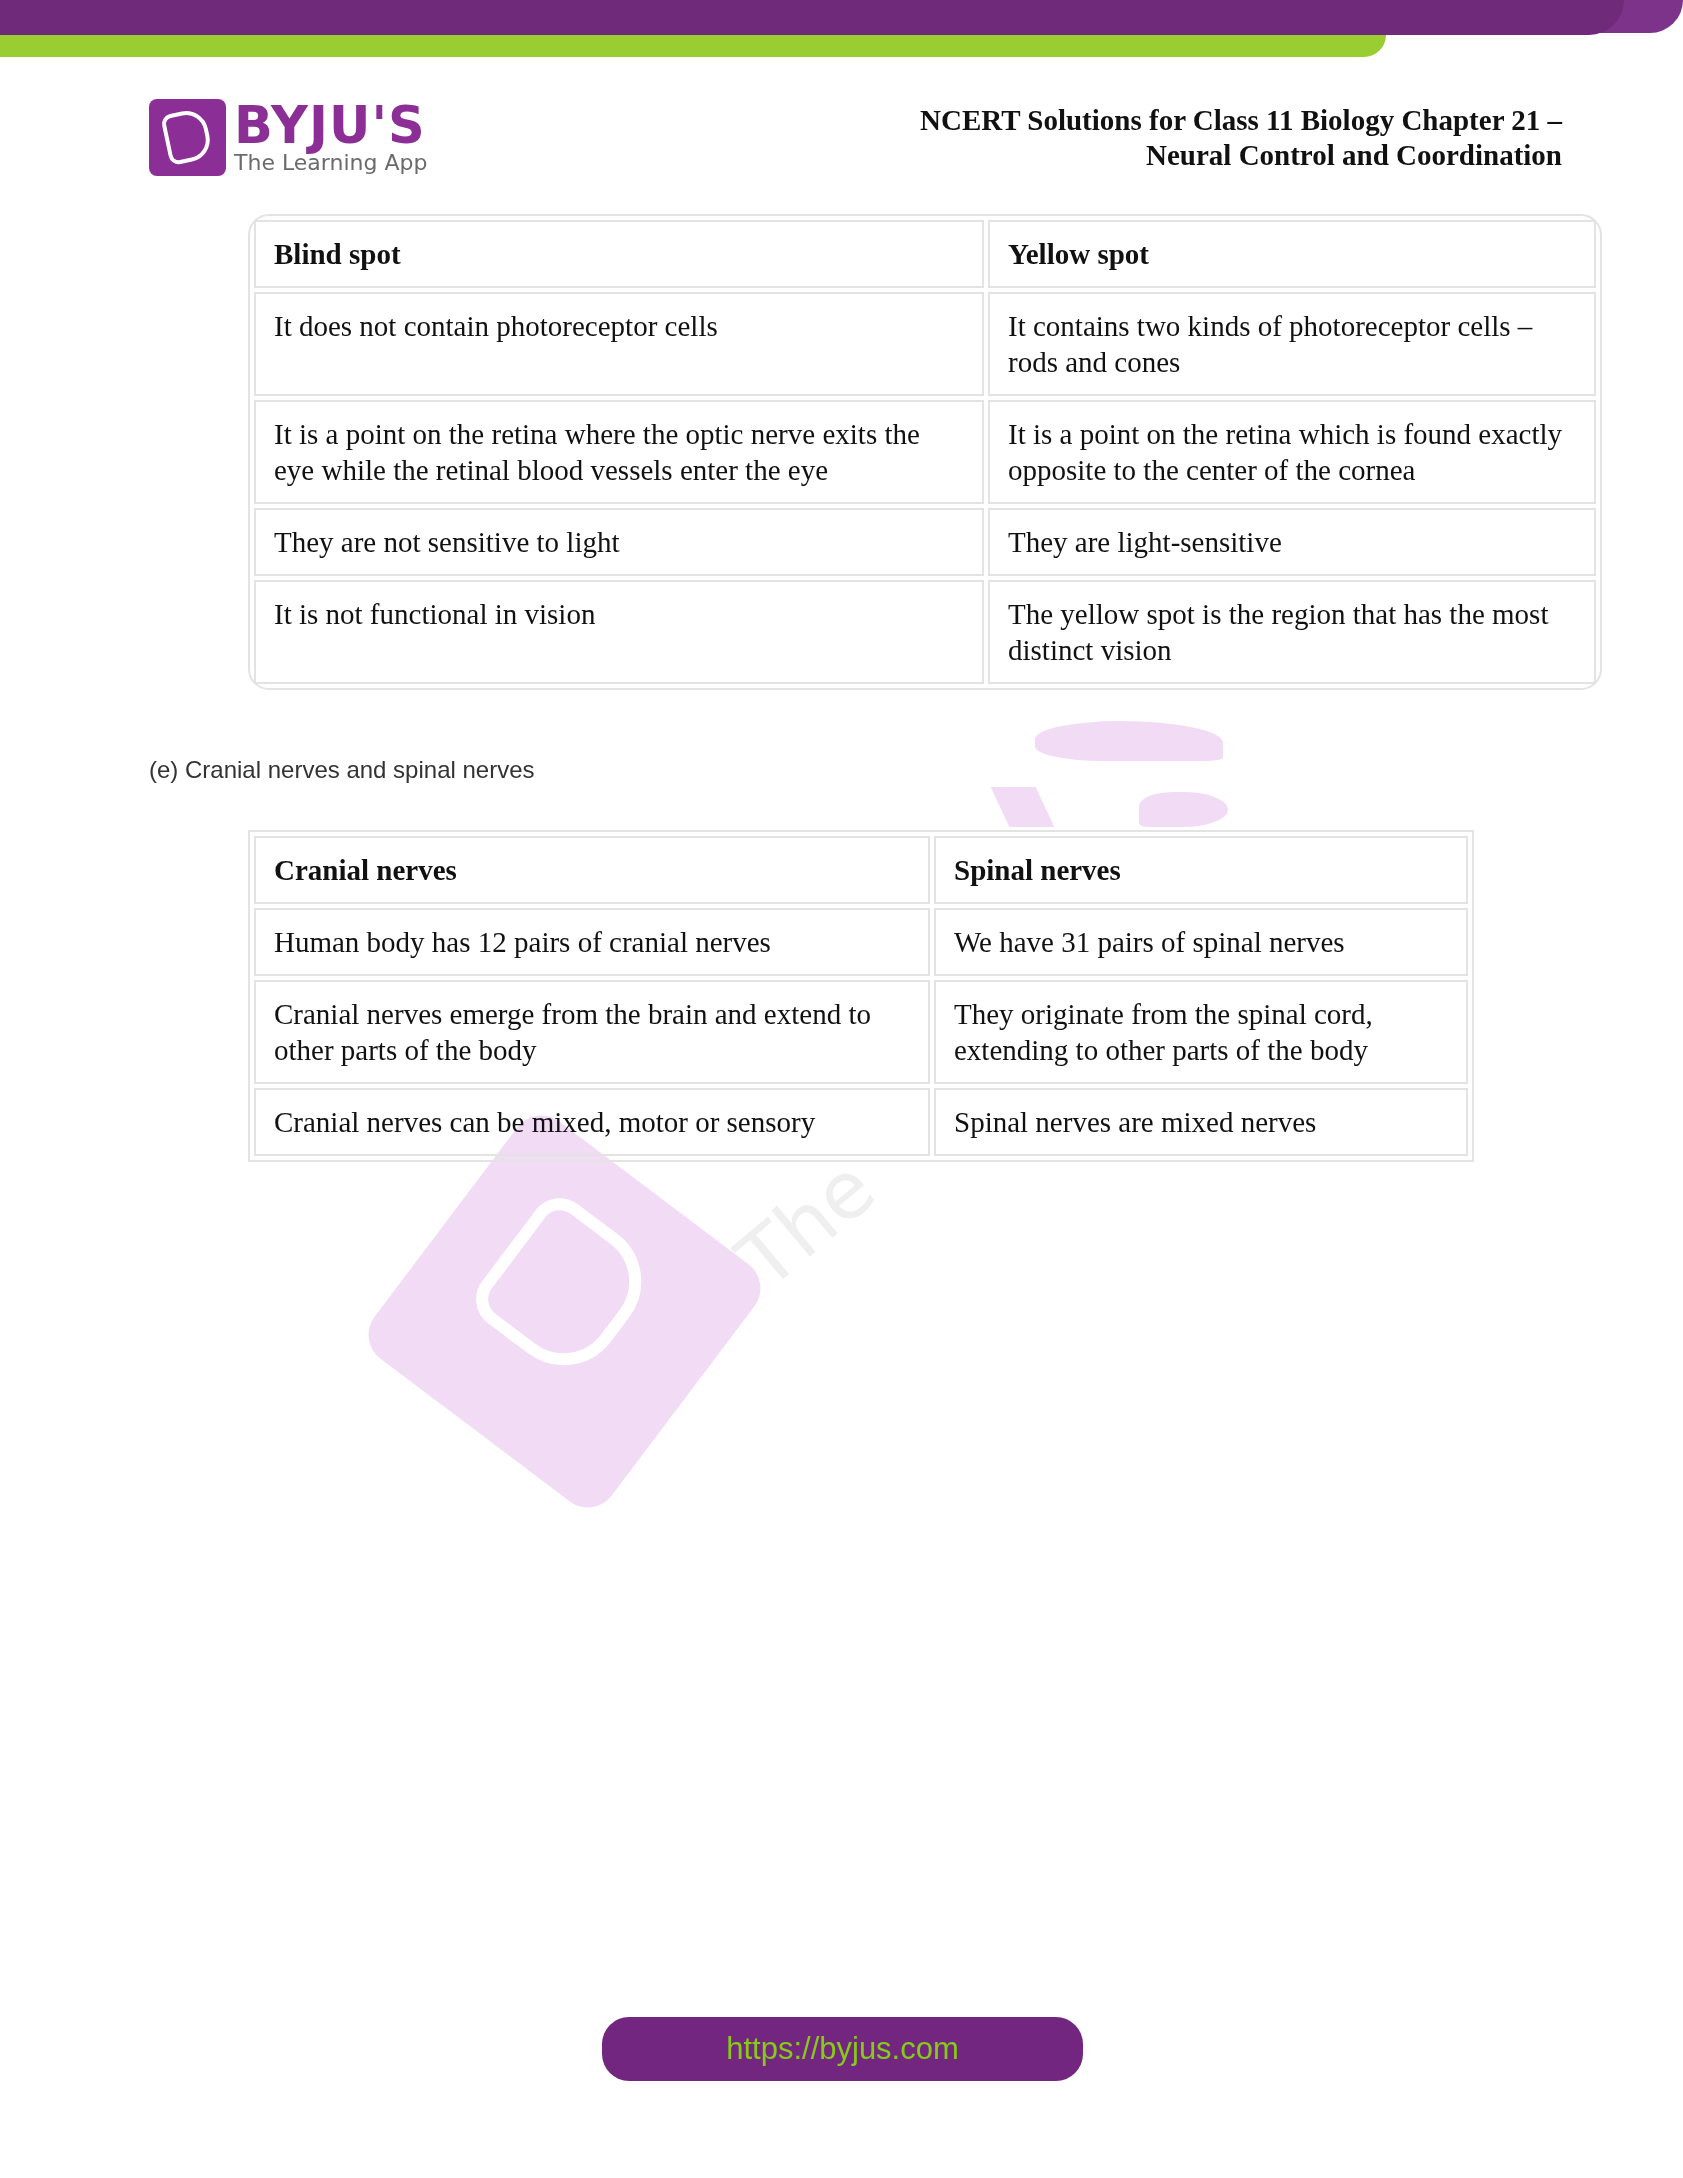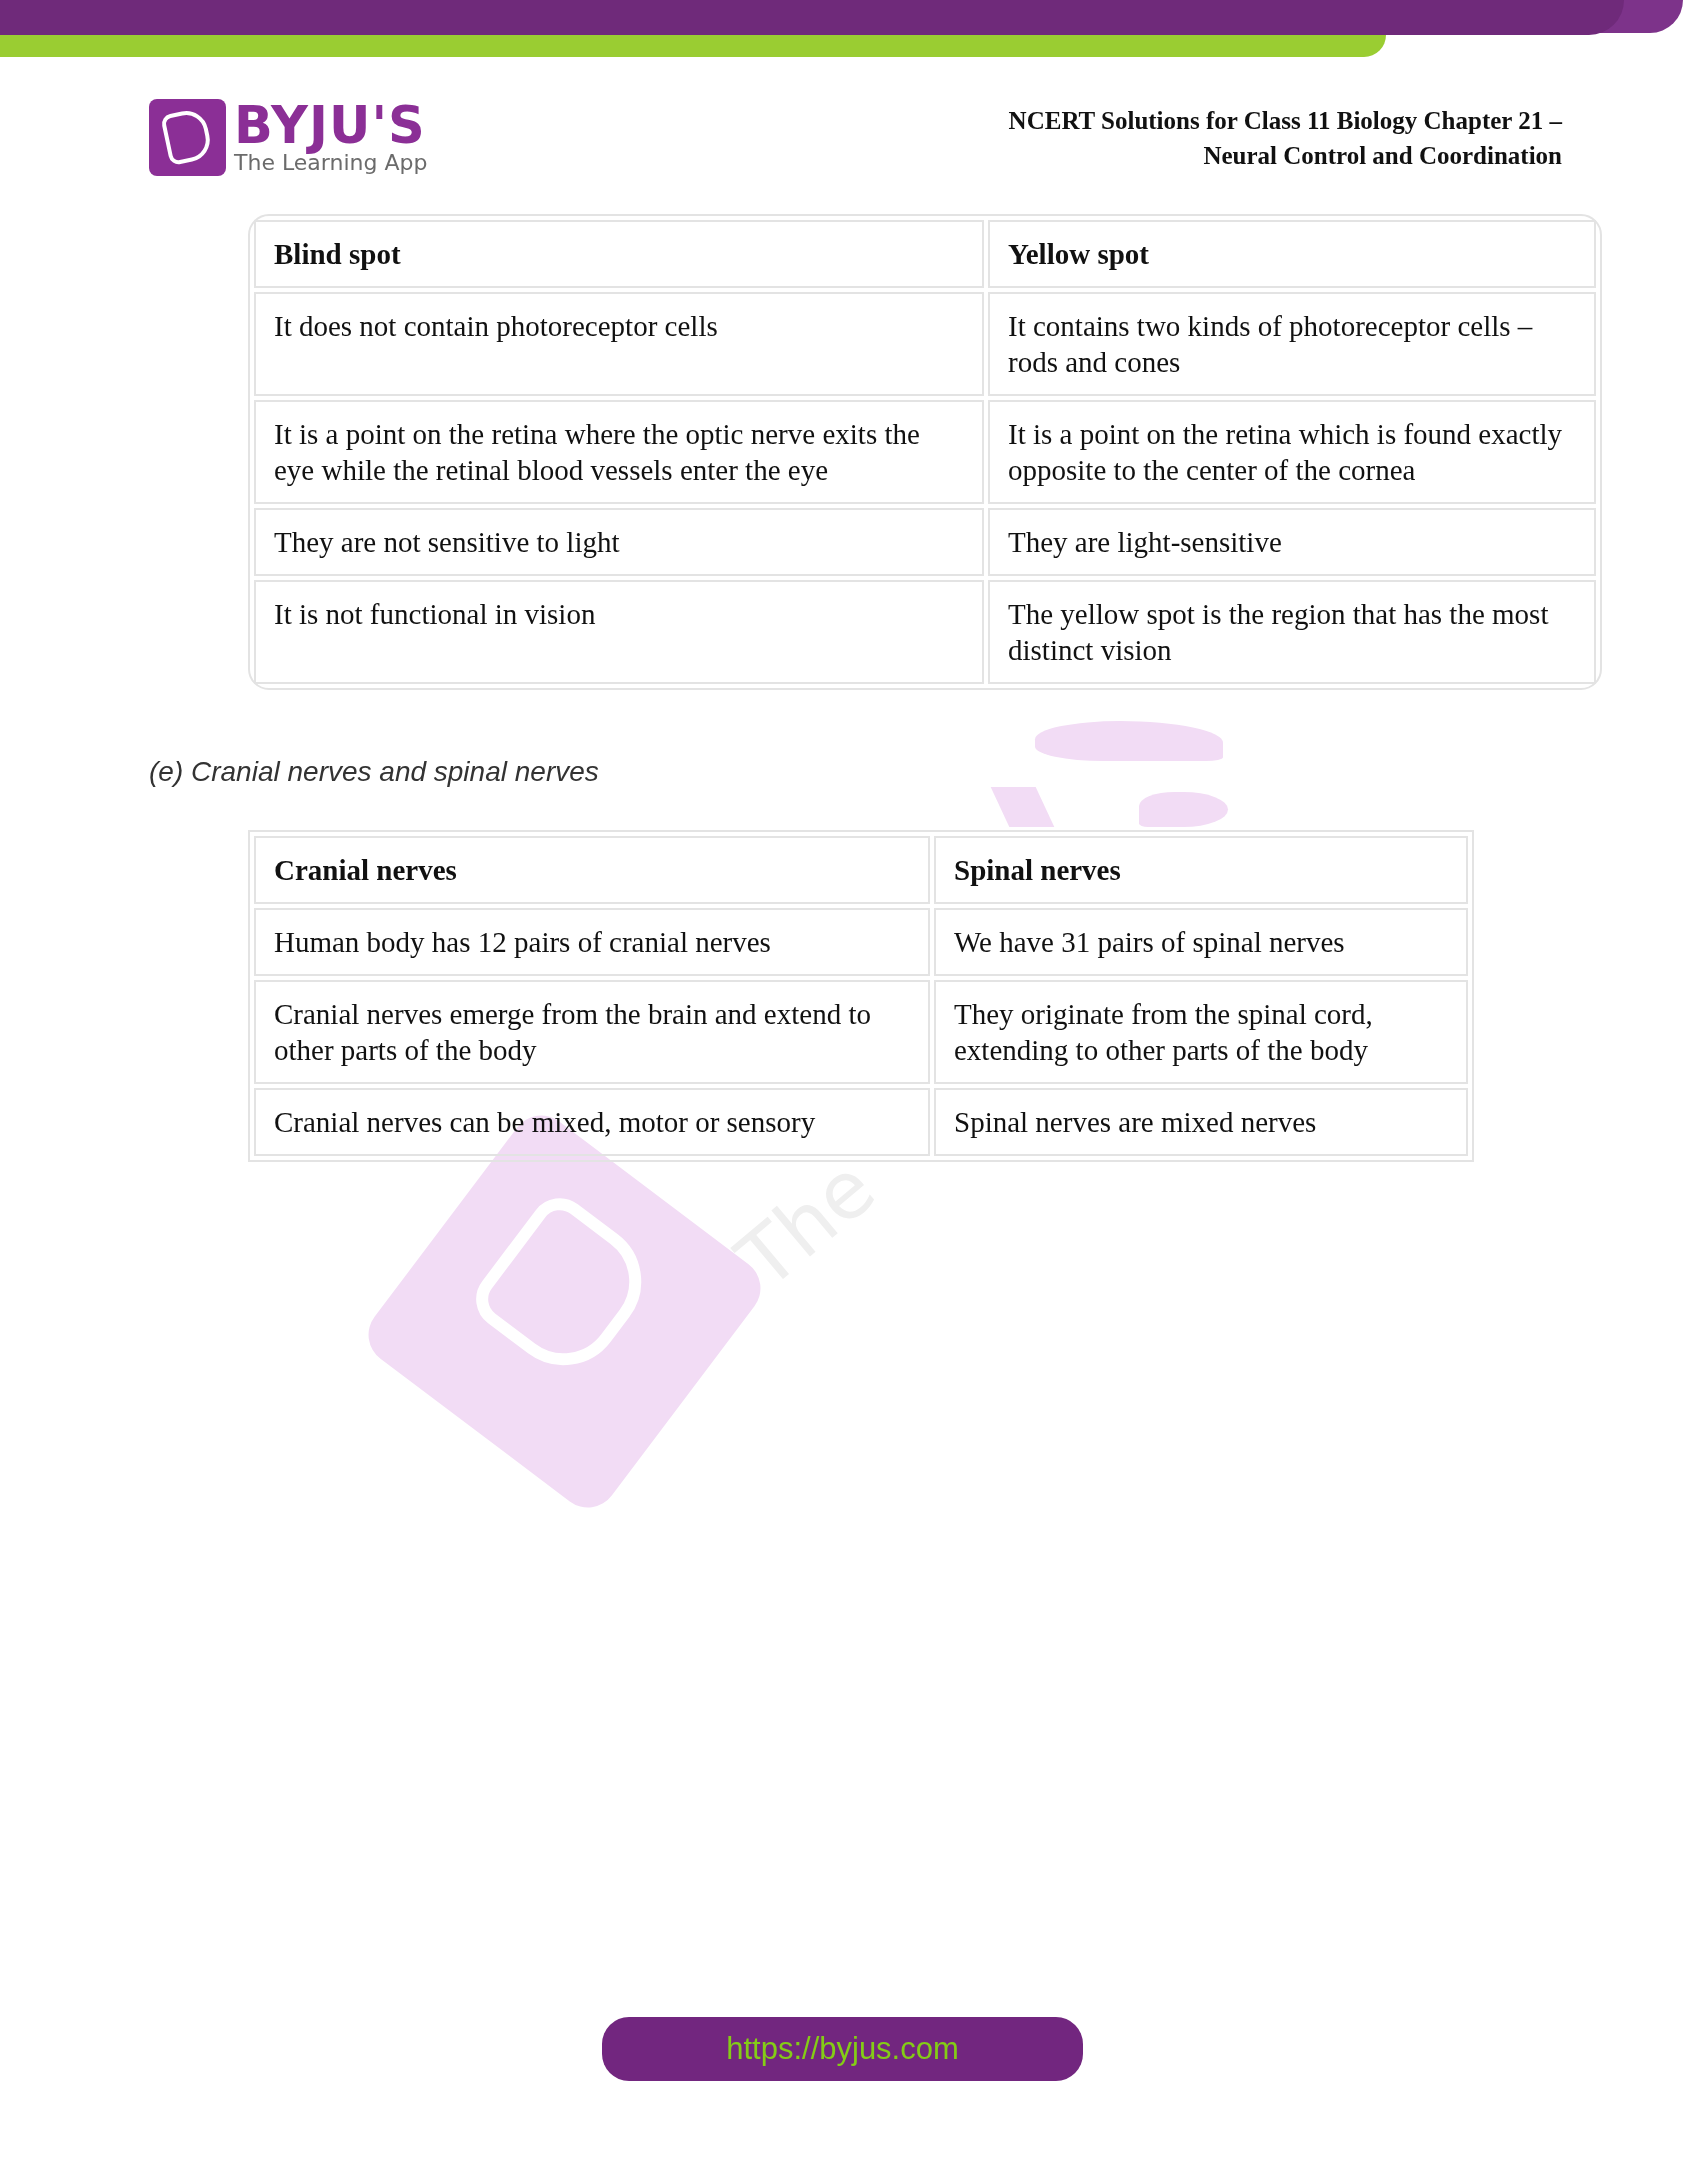--- a/index.html
+++ b/index.html
@@ -12,39 +12,39 @@
 
   
   .logo { position:absolute; left:149px; top:99px; display:flex; align-items:center; }
   .logo-box { width:77px; height:77px; background:#8b2f96; border-radius:8px; position:relative; }
   .logo-b { position:absolute; left:16px; top:12px; width:44px; height:51px; border:4px solid #fff; border-radius:10px 22px 22px 10px; transform:rotate(-12deg); box-sizing:border-box; }
   .logo-text { margin-left:8px; display:flex; flex-direction:column;justify-content:flex-end; }
   .logo-name { font-family:"DejaVu Sans", sans-serif; font-weight:bold; font-size:51px; color:#8b2f96; line-height:51px; letter-spacing:1px; }
   .logo-tag { font-family:"DejaVu Sans", sans-serif; font-size:22px; color:#6b6b6b; line-height:24px; }
 
   
-  .doc-title { position:absolute; right:121px; top:103px; text-align:right; font-family:"Liberation Serif", serif; font-weight:bold; font-size:25px; line-height:35px; color:#111; }
+  .doc-title { position:absolute; right:121px; top:103px; text-align:right; font-family:"Liberation Serif", serif; font-weight:bold; font-size:29px; line-height:35px; color:#111; }
 
   
   .wm { position:absolute; pointer-events:none; }
   .wm-diamond { left:416px; top:1163px; width:297px; height:297px; background:#f2dcf5; border-radius:30px; transform:rotate(37deg); }
   .wm-heart { left:495px; top:1213px; width:139px; height:149px; border:12px solid #fff; border-radius:30px 59px 59px 30px; transform:rotate(37deg); box-sizing:border-box; }
   .wm-swoosh1 { left:1035px; top:721px; width:188px; height:40px; background:#f2dcf5; border-radius:50% 60% 10% 40%; }
   .wm-swoosh2 { left:1139px; top:792px; width:89px; height:35px; background:#f2dcf5; border-radius:40% 50% 50% 10%; }
   .wm-slash { left:1000px; top:787px; width:45px; height:40px; background:#f2dcf5; transform:skewX(25deg); }
   .wm-the { left:733px; top:1178px; font-family:"DejaVu Sans", sans-serif; font-size:79px; color:#efefef; transform:rotate(-40deg); }
 
   
   table.cmp { position:absolute; border-collapse:separate; border-spacing:4px; border:2px solid #e3e3e3; background:transparent; }
   table.cmp td { border:2px solid #e3e3e3; padding:14px 18px 14px 18px; font-family:"Liberation Serif", serif; font-size:29px; line-height:36px; vertical-align:top; color:#111; }
   table.cmp td.h { font-weight:bold; }
   #t1 { left:248px; top:214px; width:1354px;border-radius:21px; }
   #t2 { left:248px; top:830px; width:1226px; }
 
-  .section-label { position:absolute; left:149px; top:756px; font-family:"Liberation Sans", sans-serif; font-size:28px; color:#333;font-style:italic; }
+  .section-label { position:absolute; left:149px; top:756px; font-family:"Liberation Sans", sans-serif; font-size:24px; color:#333; }
 
   
   .footer-url { position:absolute; left:602px; top:2017px; width:481px; height:64px; background:#72267f; border-radius:27px; display:flex; align-items:center; justify-content:center; font-family:"Liberation Sans", sans-serif; font-size:31px; color:#84cc16; text-decoration:none; }
 </style>
 </head>
 <body>
 
 <div class="band-purple-tip"></div>
 <div class="band-purple"></div>
 <div class="band-green"></div>

